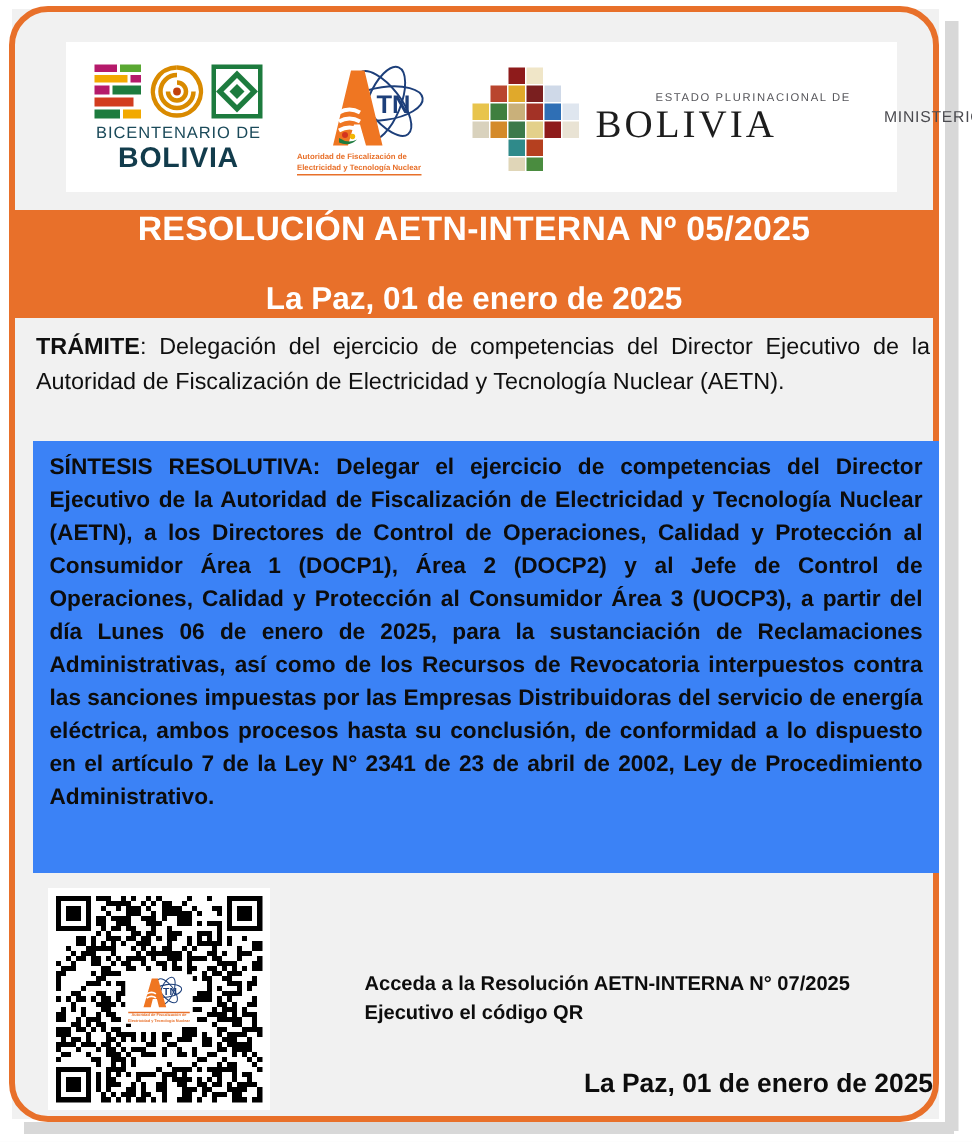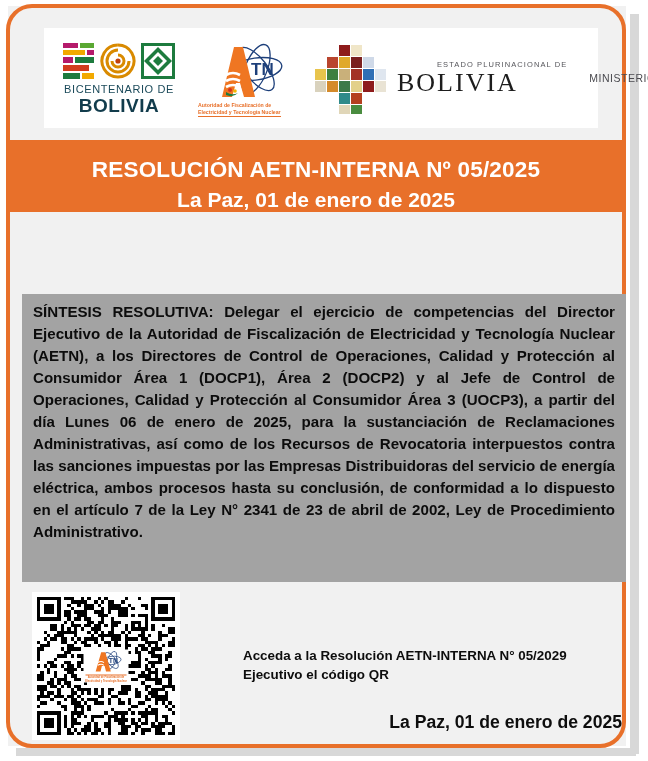--- a/index.html
+++ b/index.html
@@ -136,21 +136,21 @@
     font-family: "Liberation Sans", sans-serif;
   }
   
   .title-band {
     position: absolute;
     left: 10px; top: 140px;
     width: 612px; height: 72px;
     background: #e8702a;
     display: flex;
     flex-direction: column;
-    justify-content: flex-end;
+    justify-content: space-between;
     align-items: center;
     color: #ffffff;
   }
   .title-line1 {
     font-size: 22.5px;
     font-weight: bold;
     letter-spacing: 0.2px;
     font-family: "Liberation Sans", sans-serif;
   }
   .title-line2 {
@@ -170,21 +170,21 @@
     text-align: justify;
     text-justify: inter-word;
     font-family: "Liberation Sans", sans-serif;
   }
   .tramite b { font-weight: bold; }
   
   .synthesis {
     position: absolute;
     left: 22px; top: 294px;
     width: 604px; height: 288px;
-    background: #a3a3a3;
+    background: #3b82f6;
     box-sizing: border-box;
     padding: 7px 11px 6px 11px;
   }
   .synthesis-text {
     font-size: 15.1px;
     font-weight: bold;
     line-height: 1.455;
     color: #0c0c0c;
     text-align: justify;
     text-justify: inter-word;
@@ -349,20 +349,21 @@
       <div>HIDROCARBUROS Y ENERGÍAS</div>
     </div>
 
   </div>
 
   <div class="title-band">
     <div class="title-line1">RESOLUCIÓN AETN-INTERNA Nº 05/2025</div>
     <div class="title-line2">La Paz, 01 de enero de 2025</div>
   </div>
 
+  <div class="tramite"><b>TRÁMITE</b><span>: Delegación del ejercicio de competencias del Director Ejecutivo de la Autoridad de Fiscalización de Electricidad y Tecnología Nuclear (AETN).</span></div>
 
   <div class="synthesis">
     <div class="synthesis-text">SÍNTESIS RESOLUTIVA: Delegar el ejercicio de competencias del Director Ejecutivo de la Autoridad de Fiscalización de Electricidad y Tecnología Nuclear (AETN), a los Directores de Control de Operaciones, Calidad y Protección al Consumidor Área 1 (DOCP1), Área 2 (DOCP2) y al Jefe de Control de Operaciones, Calidad y Protección al Consumidor Área 3 (UOCP3), a partir del día Lunes 06 de enero de 2025, para la sustanciación de Reclamaciones Administrativas, así como de los Recursos de Revocatoria interpuestos contra las sanciones impuestas por las Empresas Distribuidoras del servicio de energía eléctrica, ambos procesos hasta su conclusión, de conformidad a lo dispuesto en el artículo 7 de la Ley N° 2341 de 23 de abril de 2002, Ley de Procedimiento Administrativo.</div>
   </div>
 
   <div class="qr-wrap">
     <div class="qr-canvas">
       <svg viewBox="0 0 41 41" shape-rendering="crispEdges" aria-hidden="true">
         <rect width="41" height="41" fill="#ffffff"></rect>
         <g fill="#000000" id="qrcells">
@@ -383,19 +384,19 @@
         </svg>
         <div class="qr-logo-caption">
           <div>Autoridad de Fiscalización de</div>
           <div>Electricidad y Tecnología Nuclear</div>
         </div>
       </div>
     </div>
   </div>
 
   <div class="access-note">
-    <div>Acceda a la Resolución AETN-INTERNA N° 05/2029</div>
+    <div>Acceda a la Resolución AETN-INTERNA N° 07/2025</div>
     <div>Ejecutivo el código QR</div>
   </div>
 
   <div class="footer-date">La Paz, 01 de enero de 2025</div>
 
 </div>
 
 </body></html>

